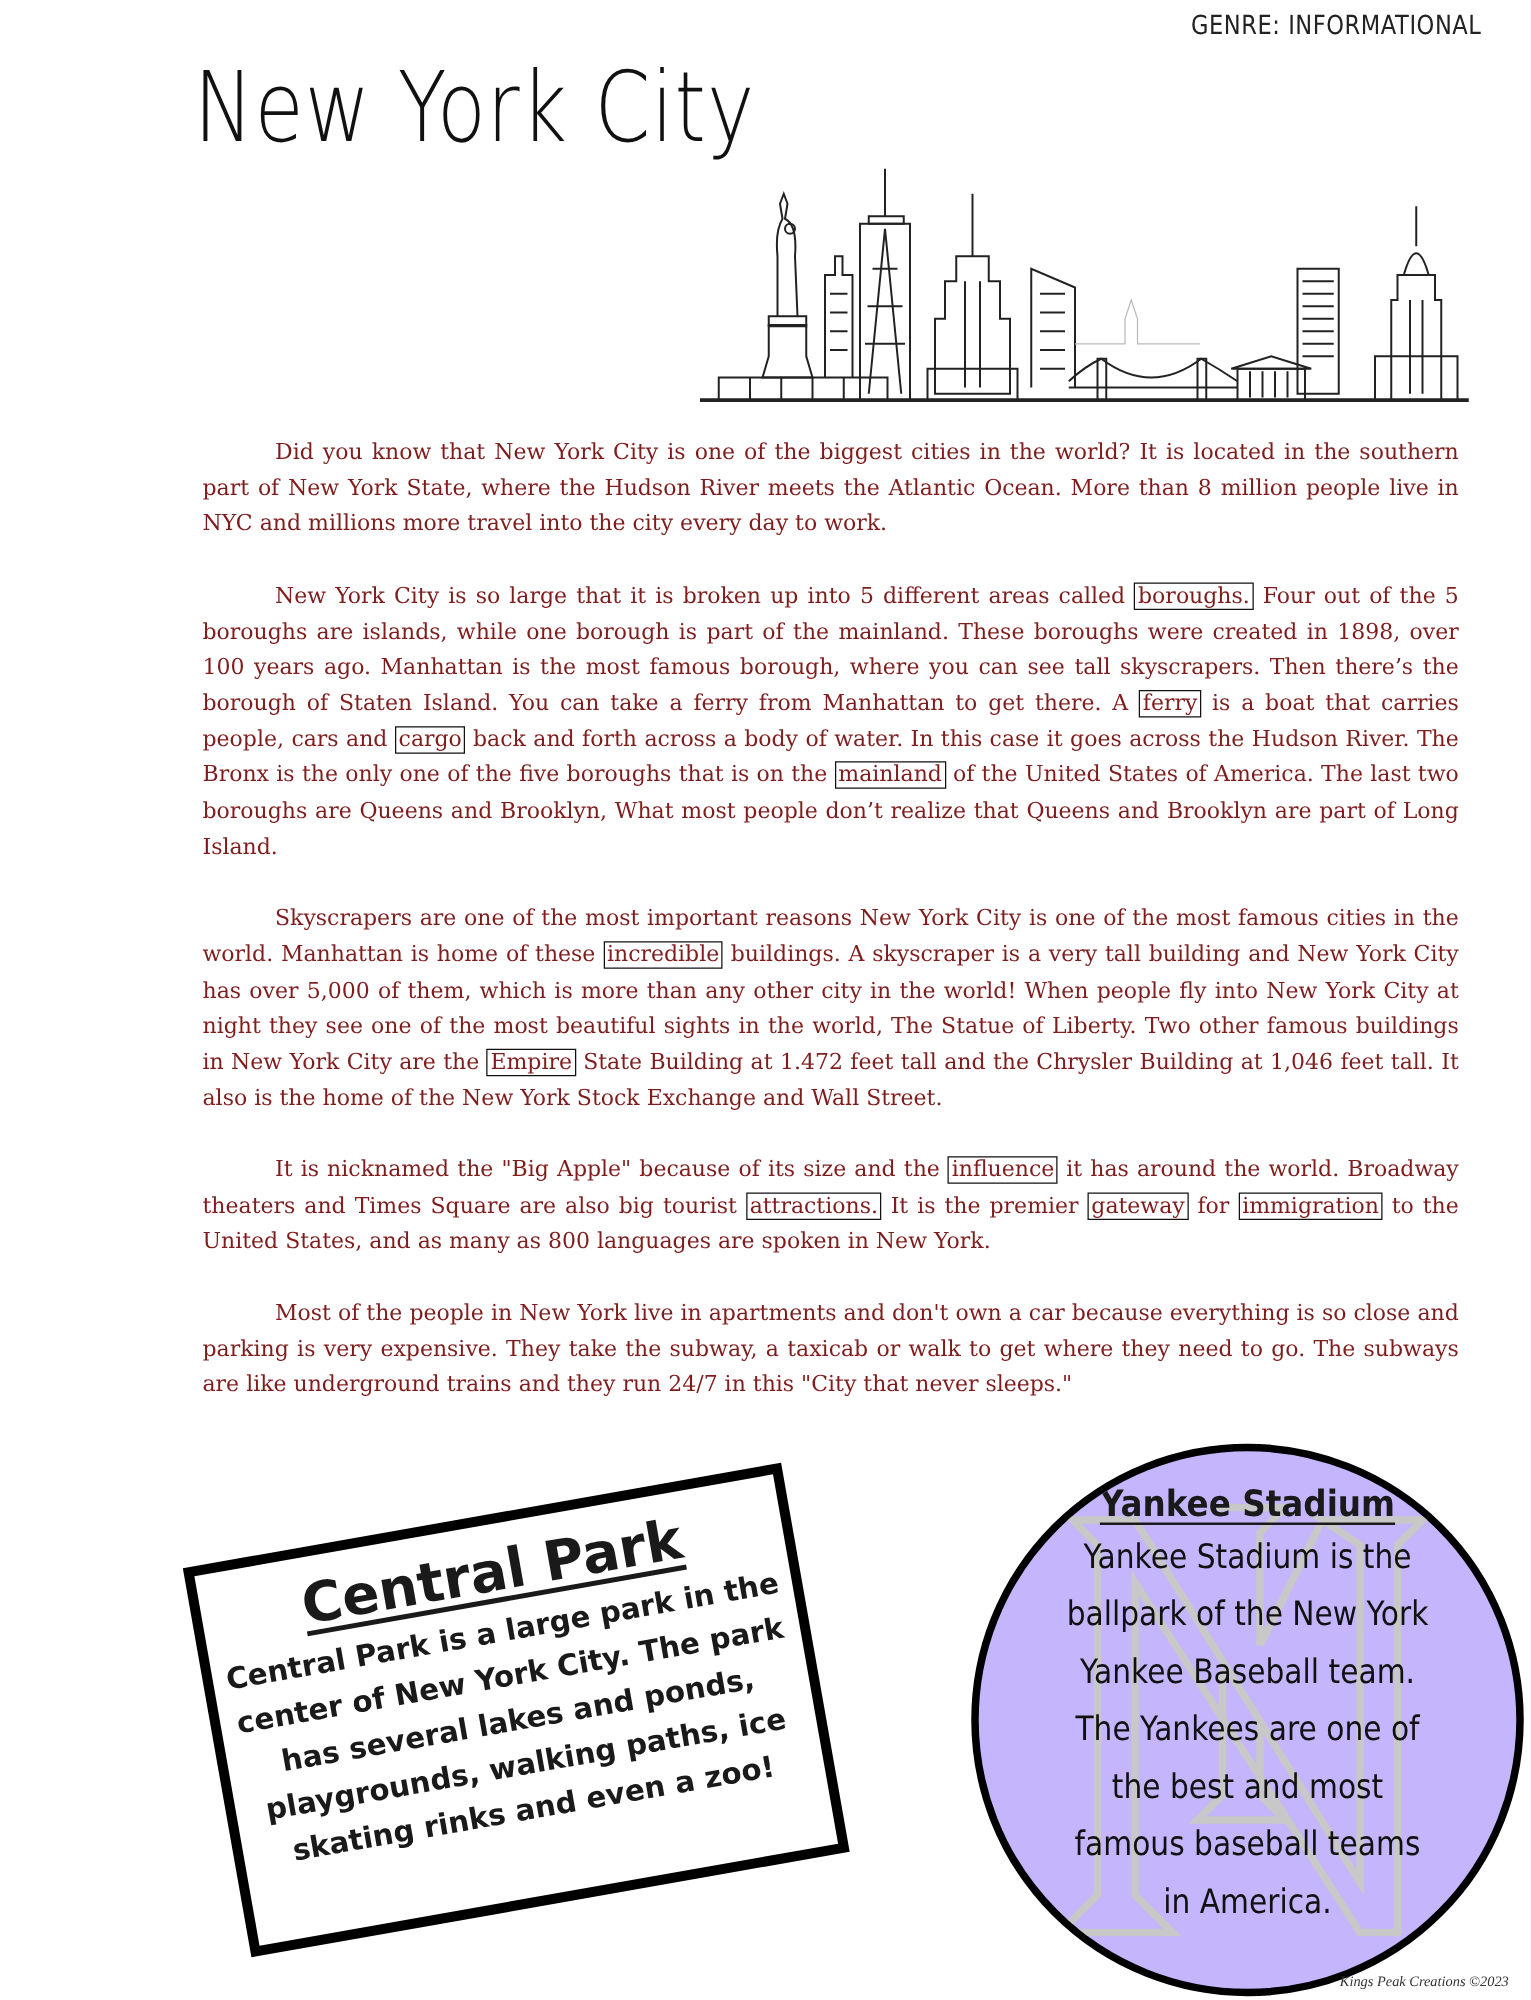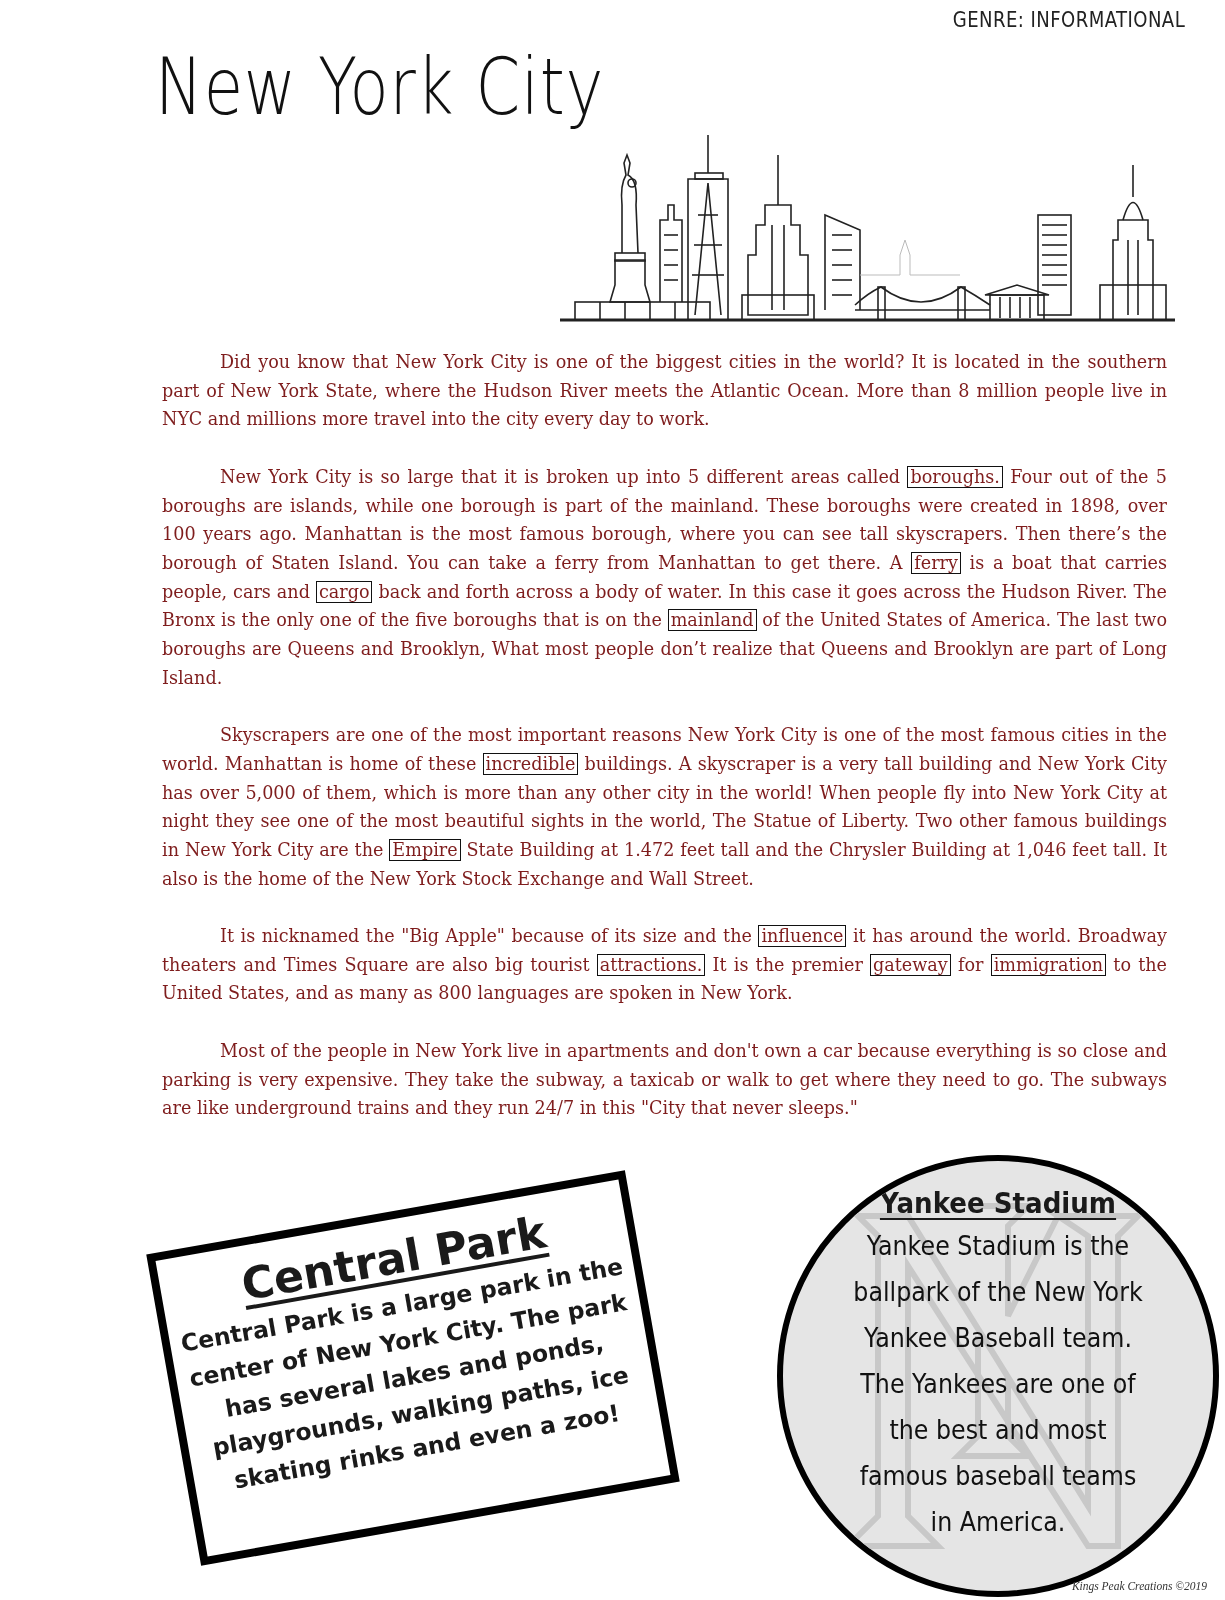--- a/index.html
+++ b/index.html
@@ -6,21 +6,21 @@
   body { width:1225px; height:1600px; position:relative; overflow:hidden; color:#1a1a1a; }
   .genre { position:absolute; top:8px; right:40px; font-family:"DejaVu Sans", sans-serif; font-size:21px; letter-spacing:0.5px; color:#222; transform:scaleX(0.86); transform-origin:right top; }
   .title { position:absolute; top:42px; left:155px; font-family:"DejaVu Sans", sans-serif; font-weight:300; font-size:78px; color:#111; letter-spacing:1px; transform:scaleX(0.82); transform-origin:left top; }
   .skyline { position:absolute; left:560px; top:125px; width:630px; height:200px; }
   .body-text { position:absolute; left:162px; top:348px; width:1005px; font-family:"DejaVu Serif", serif; font-size:17.6px; line-height:28.7px; color:#7f1d1d; text-align:justify; }
   .body-text p { margin:0 0 28.7px 0; text-indent:58px; }
   .vocab { border:1.5px solid #111; padding:0 2px; }
   .cp-card { position:absolute; left:170px; top:1210px; width:470px; height:300px; border:8px solid #000; transform:rotate(-10deg); transform-origin:center; background:#fff; text-align:center; }
   .cp-title { font-family:"DejaVu Sans", sans-serif; font-weight:bold; font-size:44px; text-decoration:underline; text-underline-offset:6px; margin-top:14px; line-height:50px; }
   .cp-text { font-family:"DejaVu Sans", sans-serif; font-weight:bold; font-size:23.5px; line-height:36px; margin-top:4px; padding:0 8px; }
-  .ys-circle { position:absolute; left:777px; top:1155px; width:430px; height:430px; border:6px solid #000; border-radius:50%; background:#e5e5e5; overflow:hidden; }
+  .ys-circle { position:absolute; left:777px; top:1155px; width:430px; height:430px; border:6px solid #000; border-radius:50%; background:#c4b5fd; overflow:hidden; }
   .ys-logo { position:absolute; left:15px; top:15px; width:400px; height:400px; }
   .ys-content { position:absolute; left:0; top:22px; width:430px; text-align:center; }
   .ys-title { font-family:"DejaVu Sans", sans-serif; font-weight:bold; font-size:29px; text-decoration:underline; text-underline-offset:5px; line-height:40px; transform:scaleX(0.9); }
   .ys-text { font-family:"DejaVu Sans", sans-serif; font-size:27px; line-height:46px; color:#111; transform:scaleX(0.88); }
   .credit { position:absolute; right:18px; bottom:8px; font-family:"Liberation Serif", serif; font-style:italic; font-size:11.5px; color:#333; }
 </style>
 </head>
 <body>
 
 <div class="genre">GENRE: INFORMATIONAL</div>
@@ -148,13 +148,13 @@
       <div>ballpark of the New York</div>
       <div>Yankee Baseball team.</div>
       <div>The Yankees are one of</div>
       <div>the best and most</div>
       <div>famous baseball teams</div>
       <div>in America.</div>
     </div>
   </div>
 </div>
 
-<div class="credit">Kings Peak Creations ©2019</div>
+<div class="credit">Kings Peak Creations ©2023</div>
 
 </body></html>

